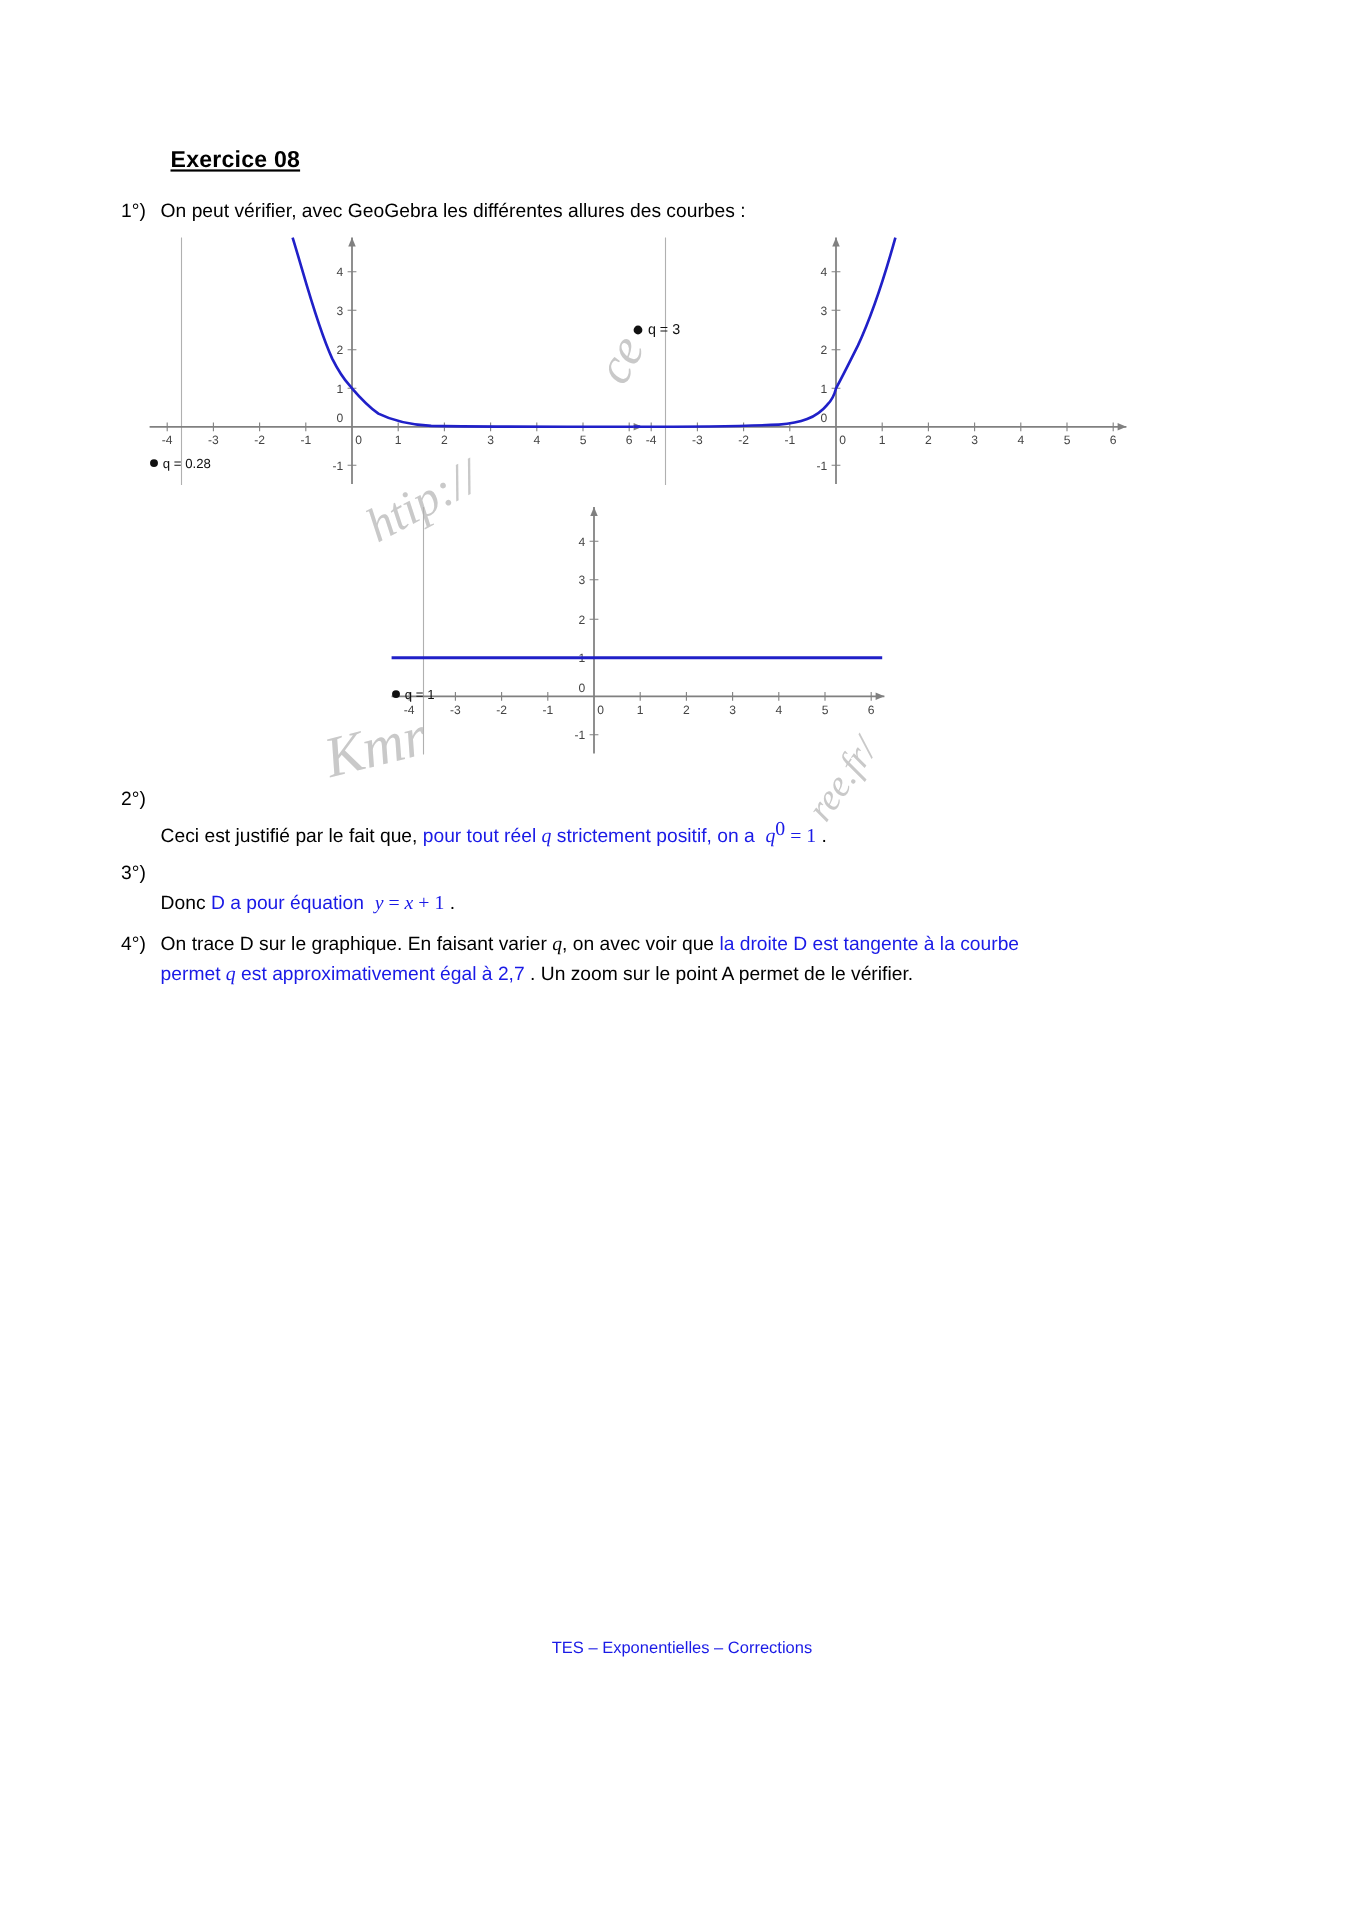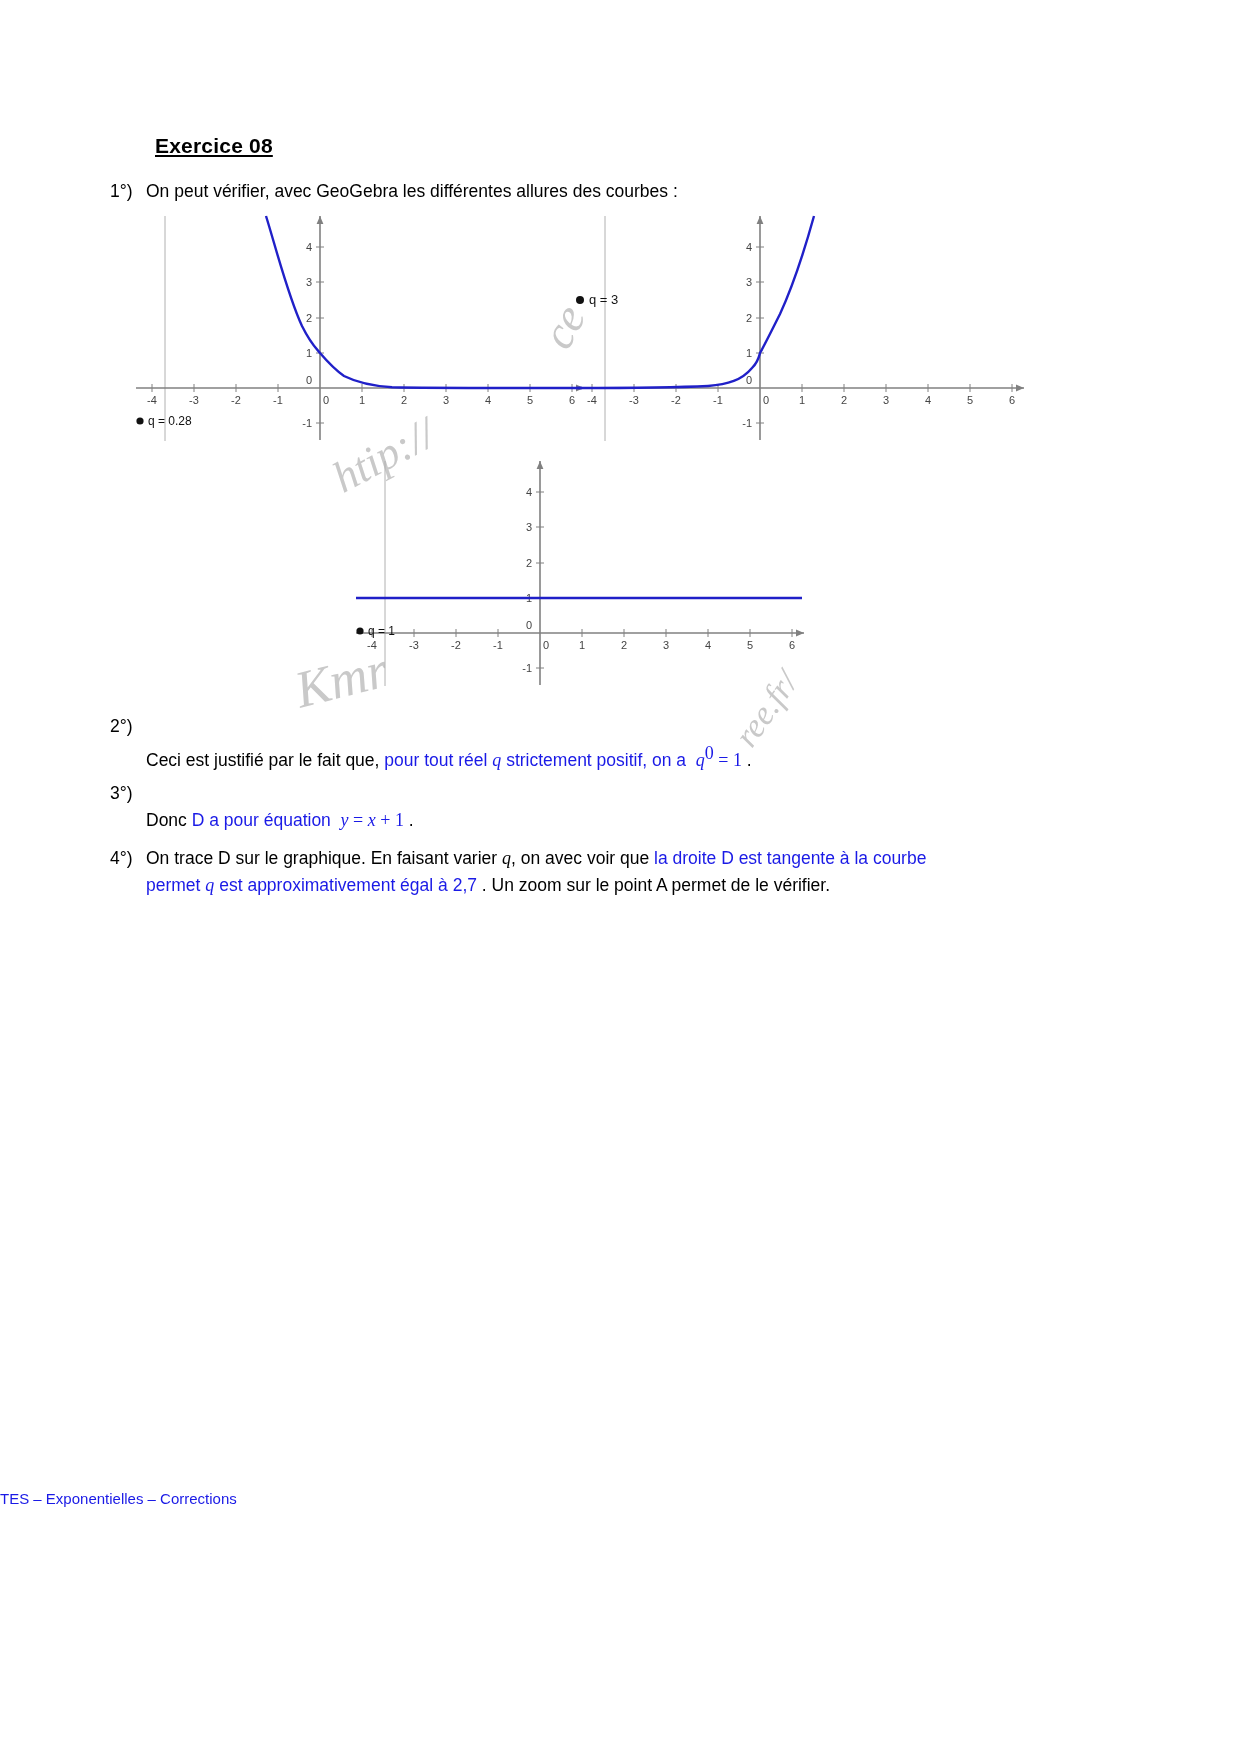--- a/index.html
+++ b/index.html
@@ -31,21 +31,21 @@
   .mathr { font-family:"Liberation Serif", serif; font-size:18px; }
   sup { font-size:0.68em; vertical-align:super; }
 
   
   .graph { position:absolute; }
   .graph svg { display:block; }
 
   
   .footer {
     position:absolute; left:0; top:1490px; width:1240px;
-    text-align:left; font-size:15px; color:#1a1ae6;
+    text-align:center; font-size:15px; color:#1a1ae6;
   }
 
   
   .wm {
     position:absolute;
     color:#c9c9c9;
     font-family:"Liberation Serif", serif;
     pointer-events:none;
     user-select:none;
     white-space:nowrap;

